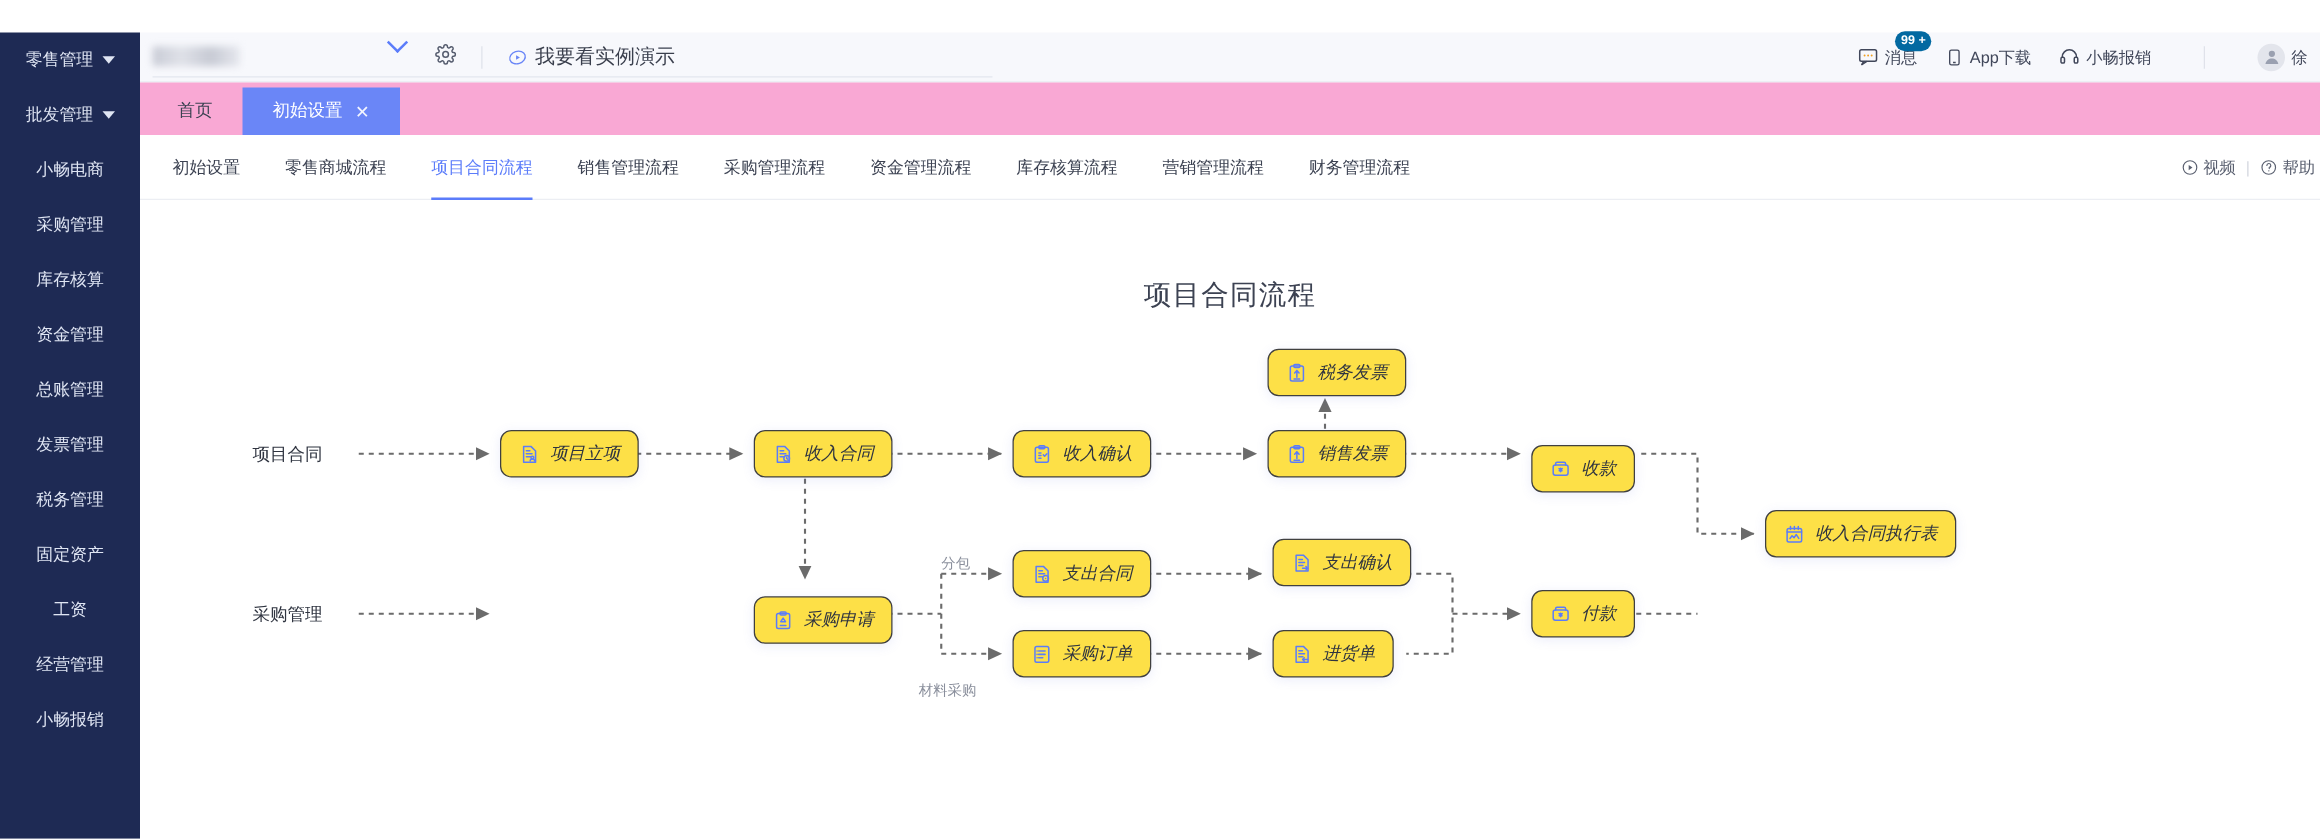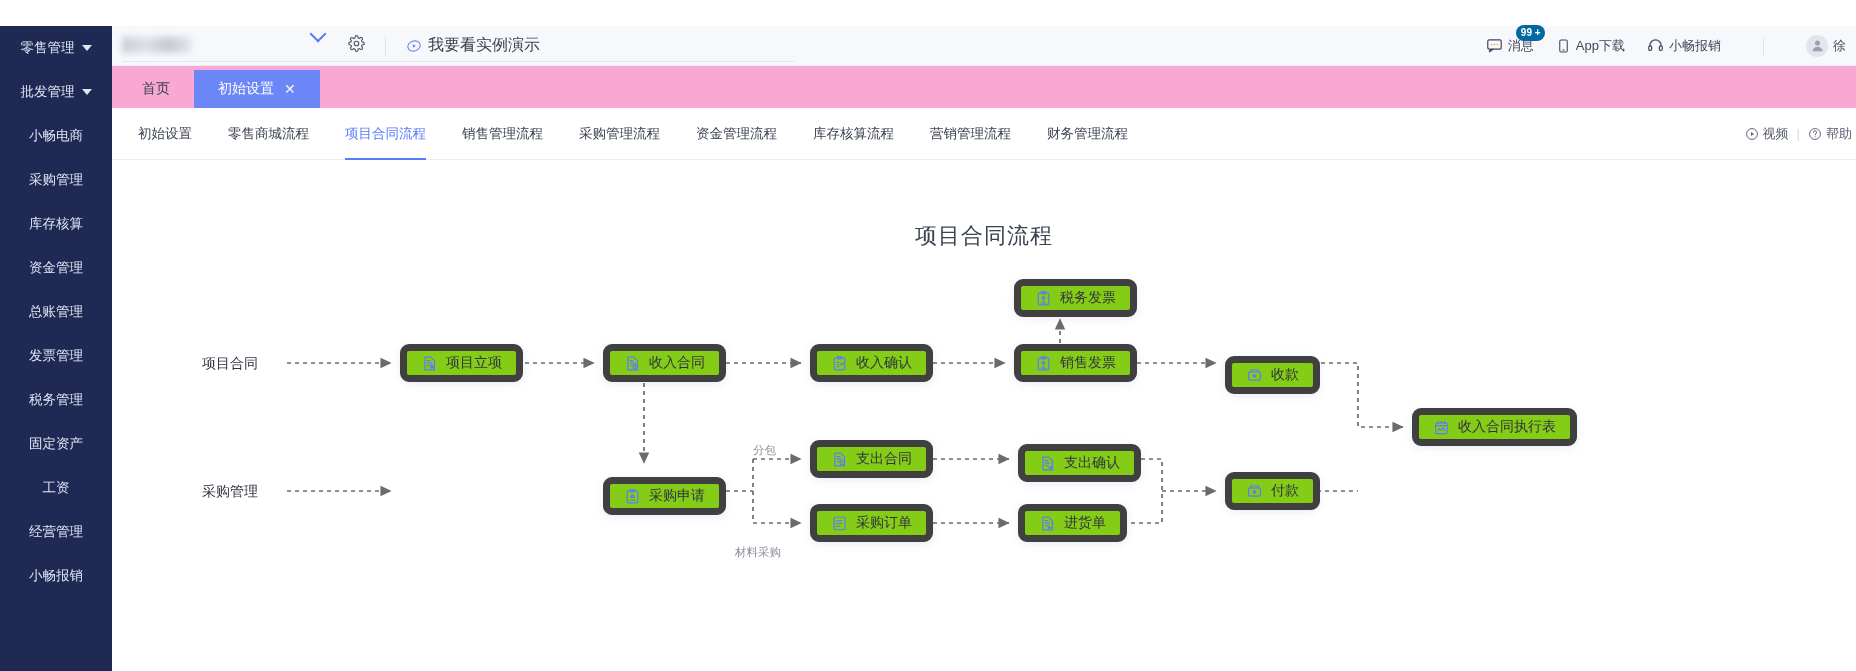--- a/index.html
+++ b/index.html
@@ -112,24 +112,24 @@
   
   .canvas { position:absolute; left:112px; top:161px; right:0; bottom:0; background:#fff; }
   .flow-title {
     position:absolute; left:0; right:0; top:60px; text-align:center;
     font-size:22px; color:#3c4252; letter-spacing:1px;
   }
   .svg-layer { position:absolute; left:0; top:0; width:1744px; height:510px; }
 
   .node {
     position:absolute; display:flex; align-items:center; gap:8px;
-    background:#84cc16; border:7px solid #404040; border-radius:9px;
+    background:#fde047; border:1px solid #404040; border-radius:9px;
     padding:0 14px; height:38px; white-space:nowrap;
     box-shadow:0 2px 9px rgba(98,116,220,.13);
-    font-size:14px; color:#2f3440; cursor:pointer;
+    font-size:14px; color:#2f3440; cursor:pointer;font-style:italic;
   }
   .node .ico { width:17px; height:17px; flex:none; display:block; }
   .rowlabel {
     position:absolute; font-size:14px; color:#2f3440; white-space:nowrap;
   }
   .edgelabel {
     position:absolute; font-size:11.5px; color:#8a8f9c; white-space:nowrap;
   }
 </style>
 </head>
@@ -428,21 +428,21 @@
         <div class="node" style="left: 698px; top: 343px;">
           <span class="ico"><svg width="17" height="17" viewBox="0 0 24 24">
               <rect x="4.2" y="3.2" width="15.6" height="17.6" rx="2" stroke="#5b7cfa" stroke-width="1.7" fill="none" stroke-linecap="round" stroke-linejoin="round"></rect>
               <path d="M8.4 8.2h7.2M8.4 12h7.2M8.4 15.8h4.6" stroke="#5b7cfa" stroke-width="1.7" fill="none" stroke-linecap="round" stroke-linejoin="round"></path>
               <circle cx="6.6" cy="8.2" r=".85" fill="#5b7cfa" stroke="none"></circle>
               <circle cx="6.6" cy="12" r=".85" fill="#5b7cfa" stroke="none"></circle>
               <circle cx="6.6" cy="15.8" r=".85" fill="#5b7cfa" stroke="none"></circle>
             </svg></span>
           <span>采购订单</span>
         </div>
-        <div class="node" style="left: 906px; top: 283px;">
+        <div class="node" style="left: 906px; top: 270px;">
           <span class="ico"><svg width="17" height="17" viewBox="0 0 24 24">
               <path d="M5.5 3h8.2L19 8.2V21H5.5z" stroke="#5b7cfa" stroke-width="1.7" fill="none" stroke-linecap="round" stroke-linejoin="round"></path>
               <path d="M8.6 8h4M8.6 11.4h6.4M8.6 14.8h4.6" stroke="#5b7cfa" stroke-width="1.7" fill="none" stroke-linecap="round" stroke-linejoin="round"></path>
               <path d="M12.8 17.8h5.6M16.6 15.9l1.9 1.9-1.9 1.9" stroke="#5b7cfa" stroke-width="1.7" fill="none" stroke-linecap="round" stroke-linejoin="round"></path>
             </svg></span>
           <span>支出确认</span>
         </div>
         <div class="node" style="left: 906px; top: 343px;">
           <span class="ico"><svg width="17" height="17" viewBox="0 0 24 24">
               <path d="M5.5 3h8.2L19 8.2V21H5.5z" stroke="#5b7cfa" stroke-width="1.7" fill="none" stroke-linecap="round" stroke-linejoin="round"></path>

